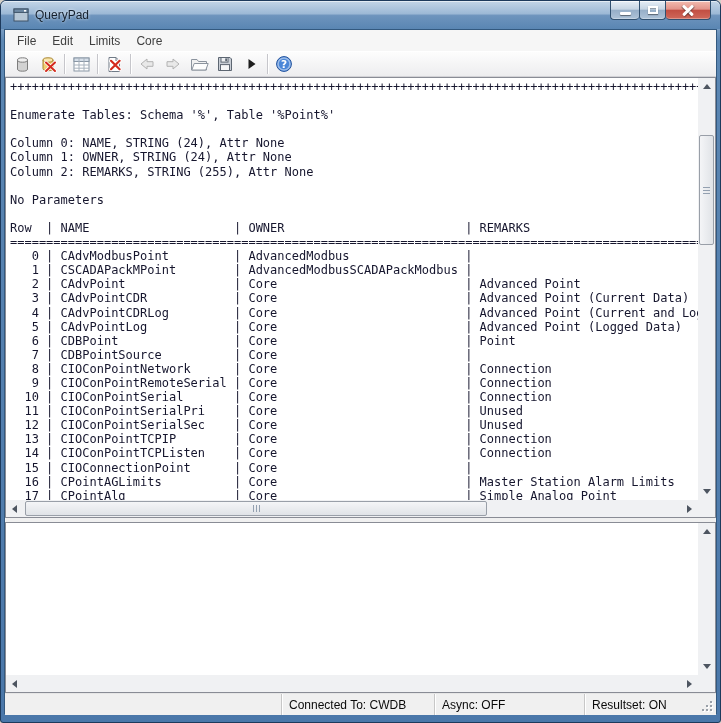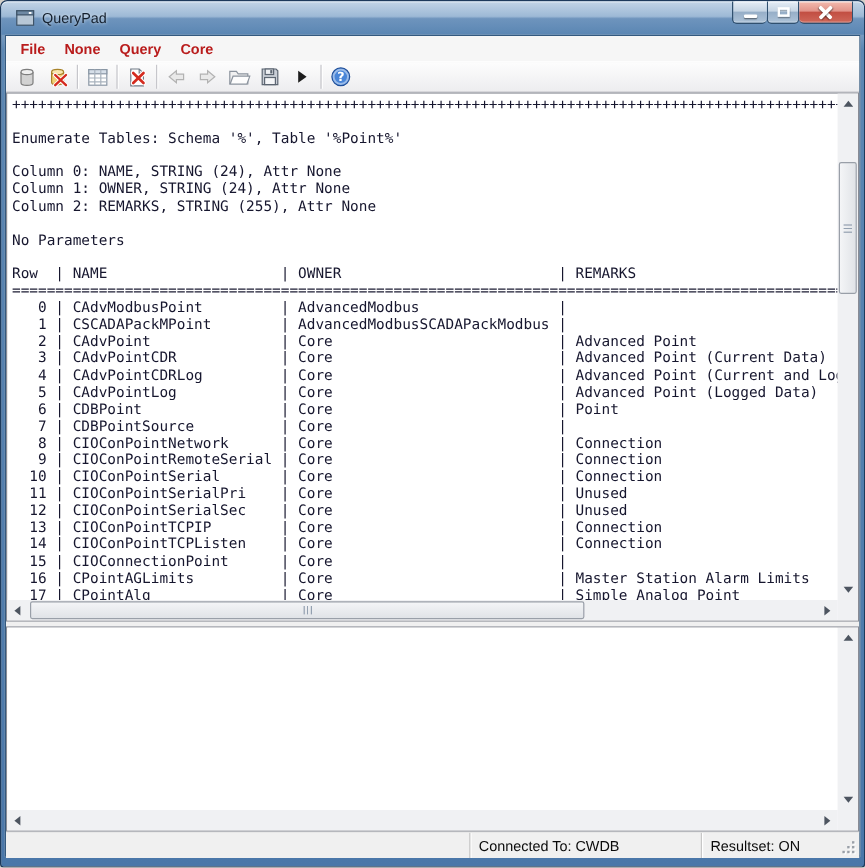--- a/index.html
+++ b/index.html
@@ -27,21 +27,21 @@
   .glyph-min{width:11px;height:3px;background:#fff;border-radius:1px;margin-top:7px;box-shadow:0 1px 1px rgba(0,0,0,.45);}
   .glyph-max{width:10px;height:8px;border:2px solid #fff;box-shadow:0 1px 1px rgba(0,0,0,.4),inset 0 1px 1px rgba(0,0,0,.3);}
   .glyph-close{position:relative;width:12px;height:12px;}
   .glyph-close::before,.glyph-close::after{content:"";position:absolute;left:-1px;top:5px;width:14px;height:2.6px;background:#fff;border-radius:1px;box-shadow:0 1px 1px rgba(0,0,0,.4);}
   .glyph-close::before{transform:rotate(45deg);}
   .glyph-close::after{transform:rotate(-45deg);}
   
   .client{position:absolute;left:3px;right:3px;top:28px;bottom:8px;background:#f0f0f0;
     border:1px solid #33597f;display:flex;flex-direction:column;}
   .menubar{height:21px;background:#f6f6f6;display:flex;align-items:center;padding-left:4px;flex:0 0 auto;}
-  .menu-item{font-size:12px;color:#b91c1c;padding:2px 8px;font-weight:bold;}
+  .menu-item{font-size:12px;color:#404040;padding:2px 8px;}
   .toolbar{height:26px;background:linear-gradient(180deg,#fdfdfd,#ededef);border-top:1px solid #fff;
     border-bottom:1px solid #d2d2d6;display:flex;align-items:center;padding-left:4px;flex:0 0 auto;}
   .tbtn{width:26px;height:24px;display:flex;align-items:center;justify-content:center;}
   .tsep{width:1px;height:20px;background:#c6c6cb;box-shadow:1px 0 0 #ffffff;margin:0 3px;}
   
   .top-pane{position:relative;height:441px;background:#fff;border:1px solid #898c95;flex:0 0 auto;}
   .output{position:absolute;left:0;top:0;right:17px;bottom:17px;margin:0;overflow:hidden;
     padding:2px 0 0 4px;font-family:"DejaVu Sans Mono",monospace;font-size:12px;line-height:14.1px;color:#16162e;}
   .vscroll{position:absolute;right:0;top:0;bottom:17px;width:17px;background:#f0f1f3;}
   .hscroll{position:absolute;left:0;bottom:0;right:17px;height:17px;background:#f0f1f3;}
@@ -96,22 +96,22 @@
       <div class="winbtn close">
         <span class="glyph-close"></span>
       </div>
     </div>
   </div>
 
   <div class="client">
 
     <div class="menubar">
       <span class="menu-item">File</span>
-      <span class="menu-item">None</span>
-      <span class="menu-item">Query</span>
+      <span class="menu-item">Edit</span>
+      <span class="menu-item">Limits</span>
       <span class="menu-item">Core</span>
     </div>
 
     <div class="toolbar">
       <div class="tbtn">
         <svg width="17" height="17" viewBox="0 0 17 17">
           <path d="M3.5 4 L3.5 13 A5 2.2 0 0 0 13.5 13 L13.5 4" fill="#d2d2d2" stroke="#7d7d7d"></path>
           <ellipse cx="8.5" cy="4" rx="5" ry="2.2" fill="#efefef" stroke="#7d7d7d"></ellipse>
         </svg>
       </div>
@@ -255,20 +255,21 @@
         <div class="sb-btn right">
             <i class="tri-right"></i>
           </div>
       </div>
       <div class="sb-corner"></div>
     </div>
 
     <div class="statusbar">
       <div class="status-spring"></div>
       <div class="status-panel p1">Connected To: CWDB</div>
+      <div class="status-panel p2">Async: OFF</div>
       <div class="status-panel p3">Resultset: ON</div>
       <div class="resize-grip">
         <svg width="13" height="13" viewBox="0 0 13 13">
           <g fill="#ffffff">
               <rect x="10" y="2" width="2" height="2"></rect>
               <rect x="6" y="6" width="2" height="2"></rect>
               <rect x="10" y="6" width="2" height="2"></rect>
               <rect x="2" y="10" width="2" height="2"></rect>
               <rect x="6" y="10" width="2" height="2"></rect>
               <rect x="10" y="10" width="2" height="2"></rect>

